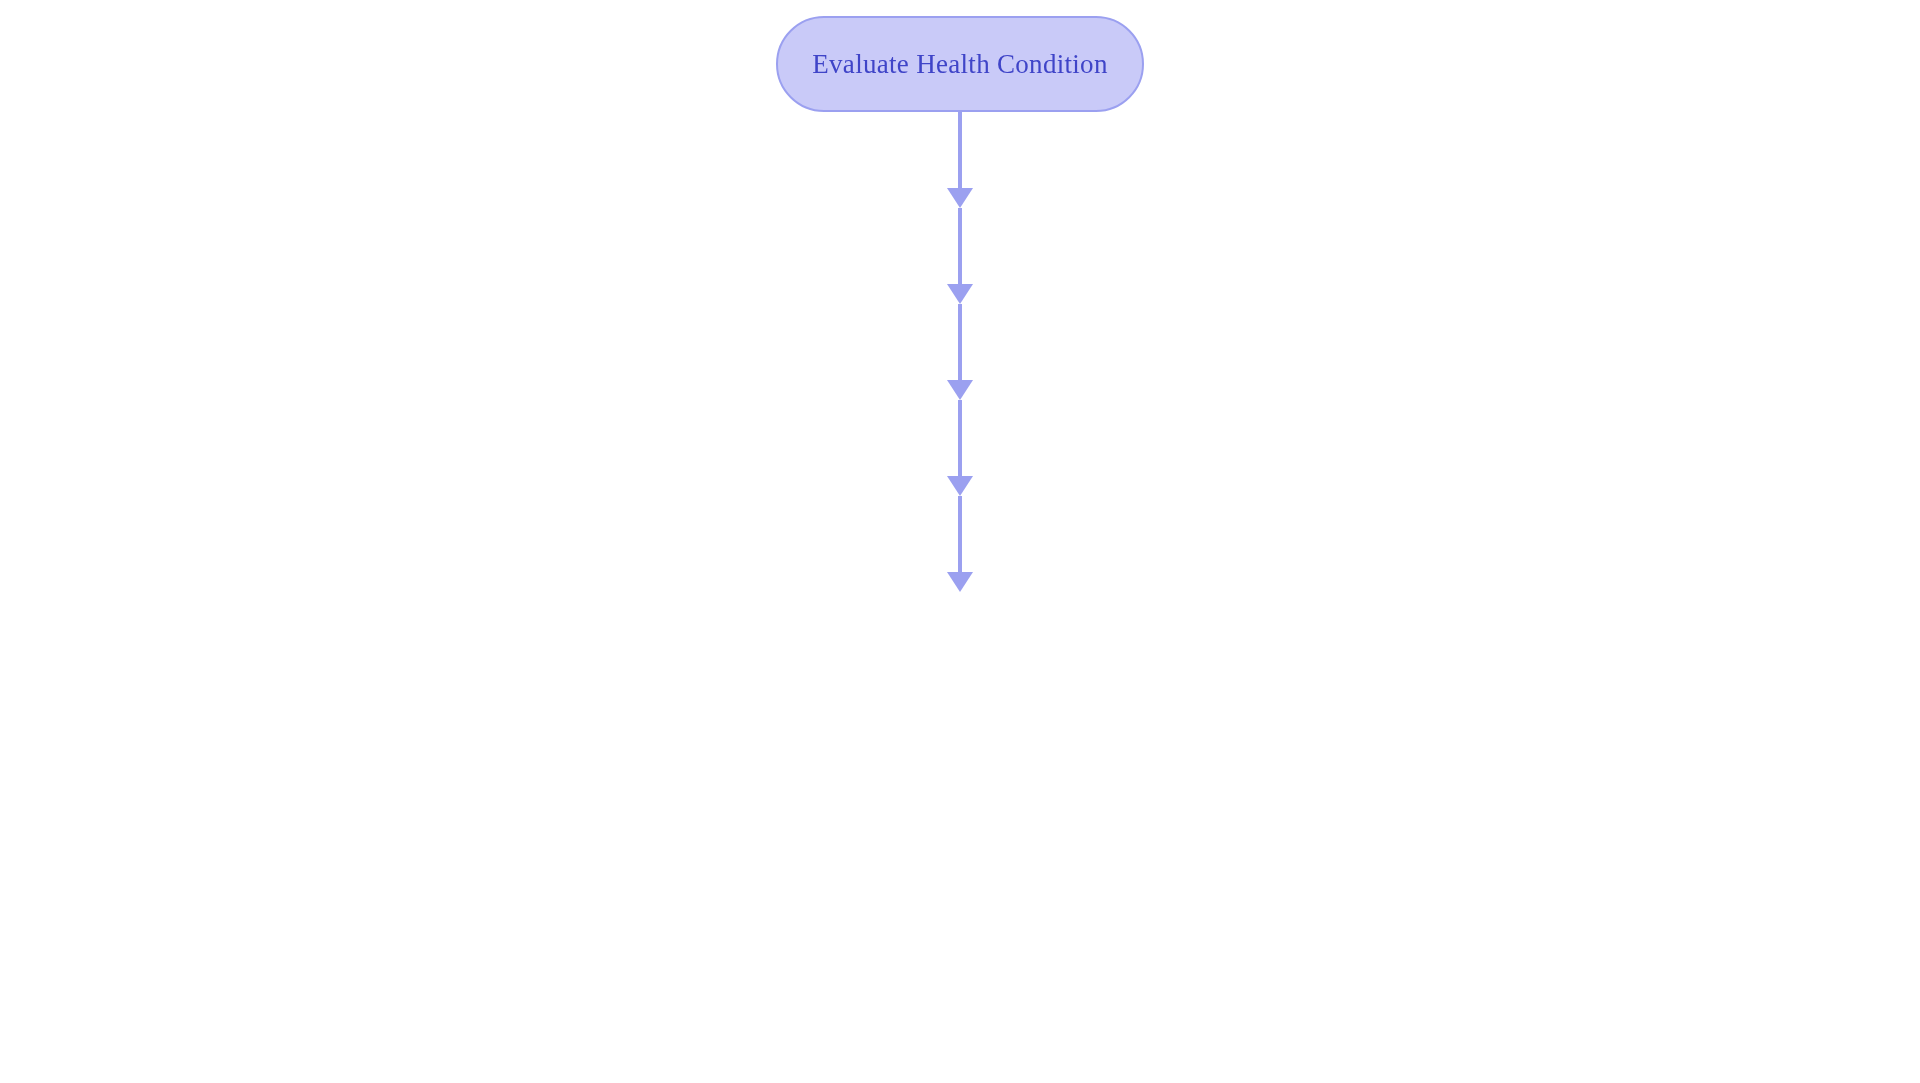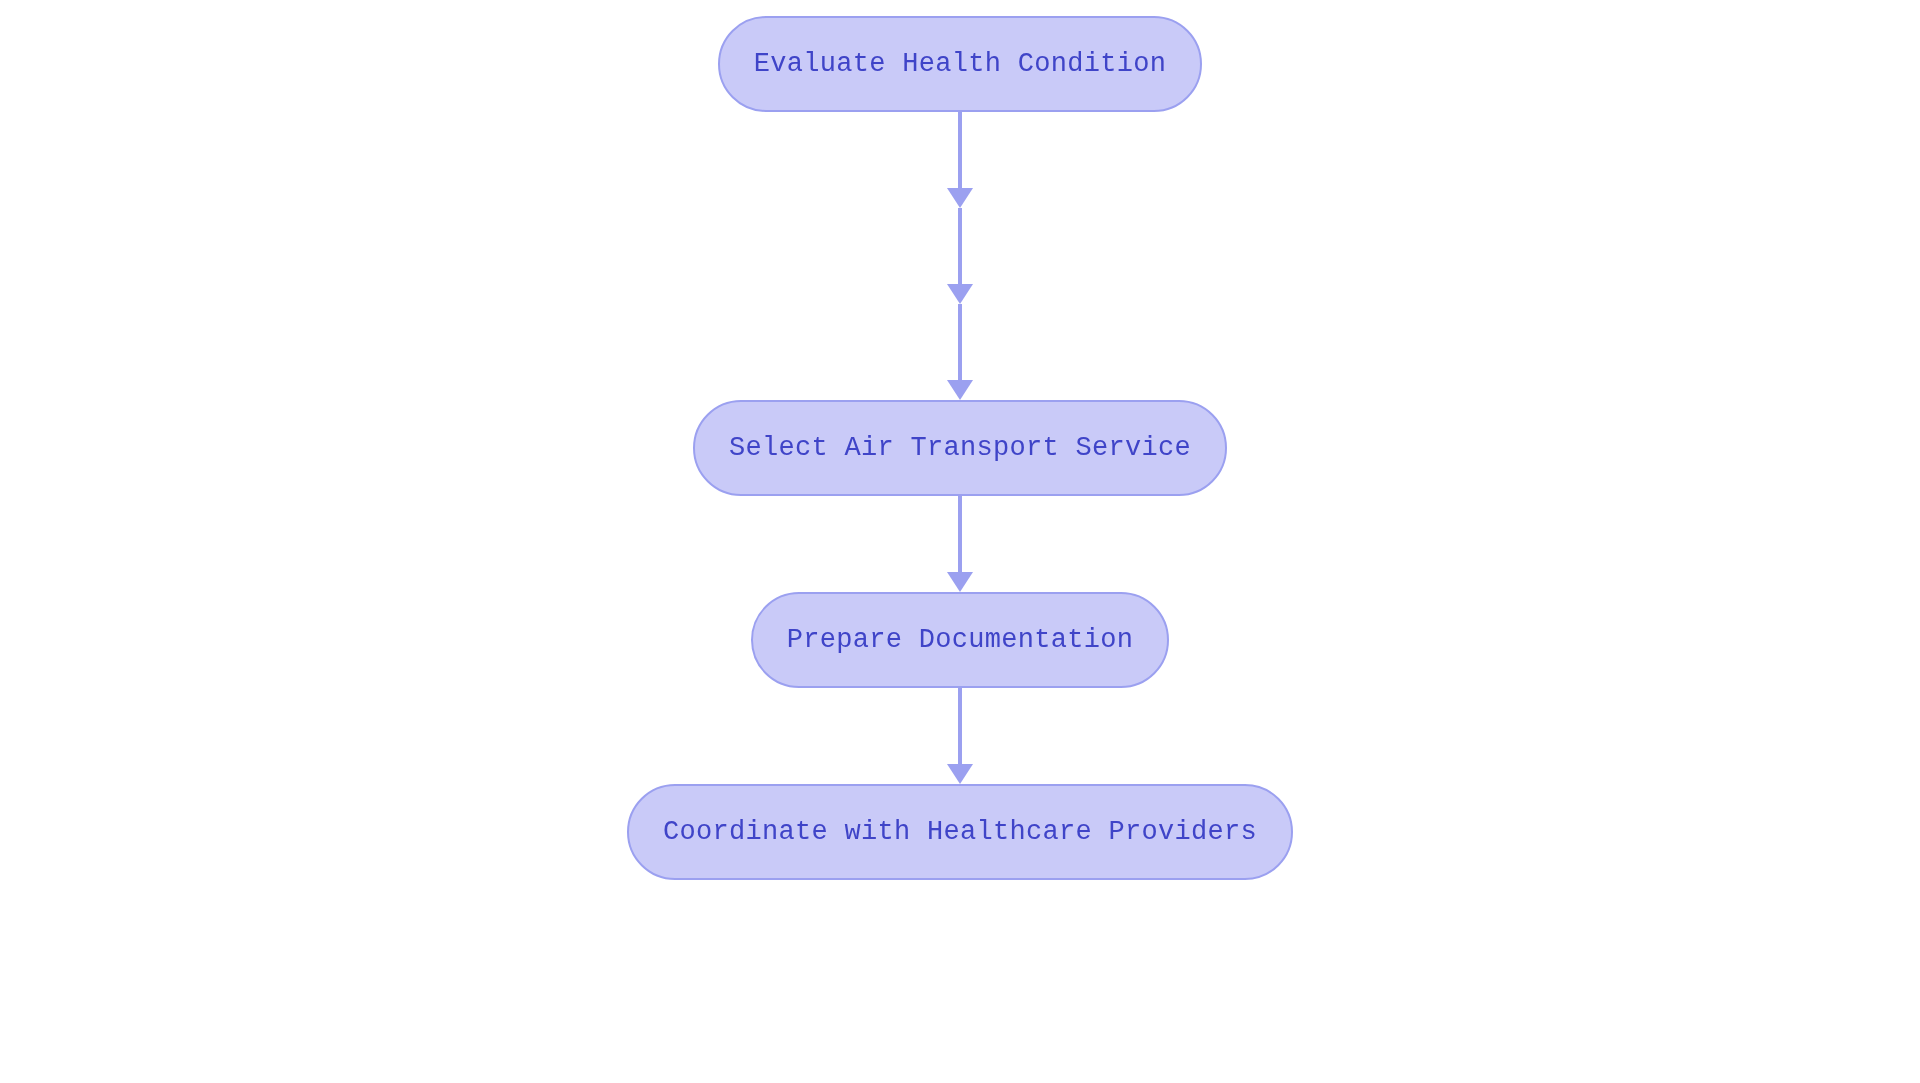--- a/index.html
+++ b/index.html
@@ -10,21 +10,21 @@
   .canvas {
     position: relative;
     width: 1920px;
     height: 1083px;
     background: var(--bg, #ffffff);
     display: flex;
     flex-direction: column;
     align-items: center;
     padding-top: 16px;
     box-sizing: border-box;
-    font-family: Liberation Mono, monospace;
+    font-family: Liberation Serif, serif;
     overflow: hidden;
   }
   .node {
     height: 96px;
     border-radius: 48px;
     background: var(--node-fill, #c9caf8);
     border: 2px solid var(--node-border, #9ba0f0);
     box-sizing: border-box;
     display: flex;
     align-items: center;
@@ -79,35 +79,26 @@
     <div class="line"></div>
     <div class="head"></div>
   </div>
 
 
   <div class="connector">
     <div class="line"></div>
     <div class="head"></div>
   </div>
 
-  <div class="node">
-    <span class="node-label">Select Air Transport Service</span>
-  </div>
 
   <div class="connector">
     <div class="line"></div>
     <div class="head"></div>
   </div>
 
-  <div class="node">
-    <span class="node-label">Prepare Documentation</span>
-  </div>
 
   <div class="connector">
     <div class="line"></div>
     <div class="head"></div>
   </div>
 
-  <div class="node">
-    <span class="node-label">Coordinate with Healthcare Providers</span>
-  </div>
 
 </div>
 
 </body></html>

